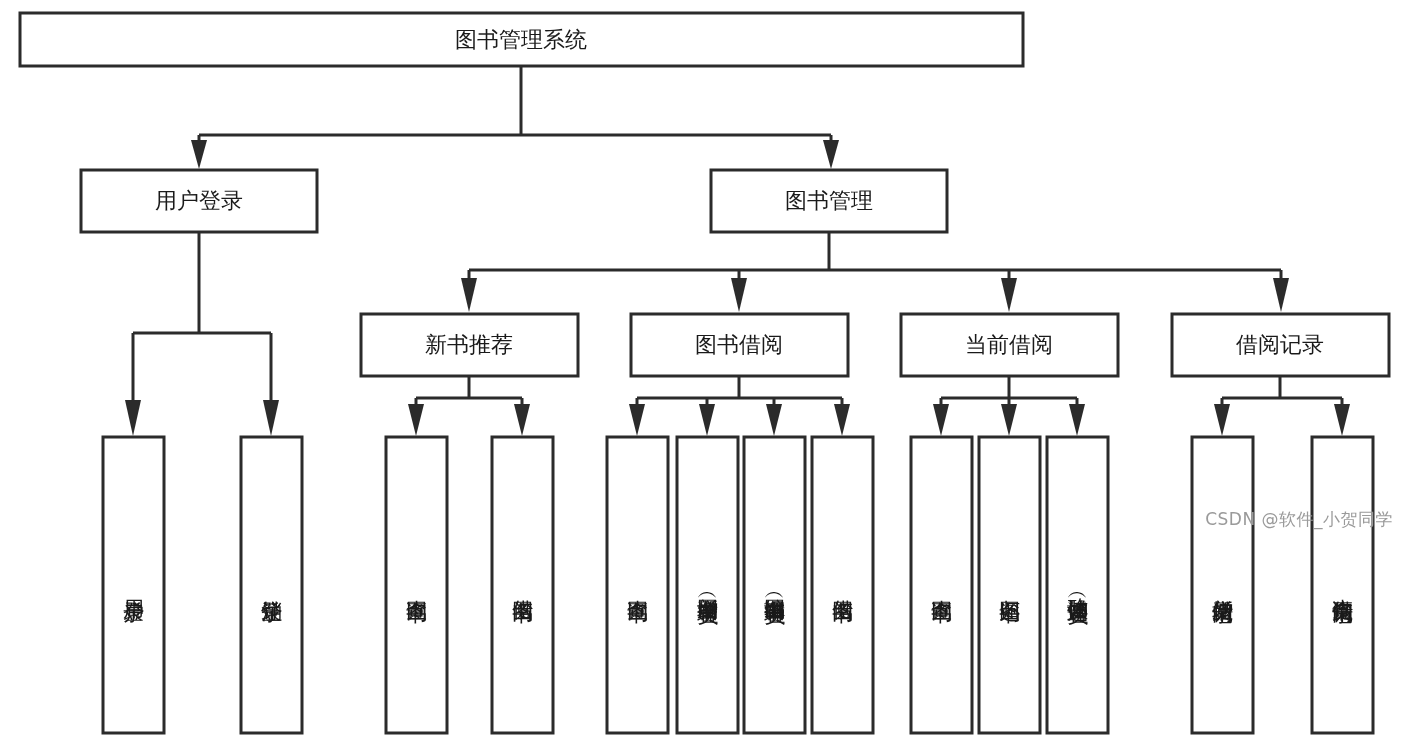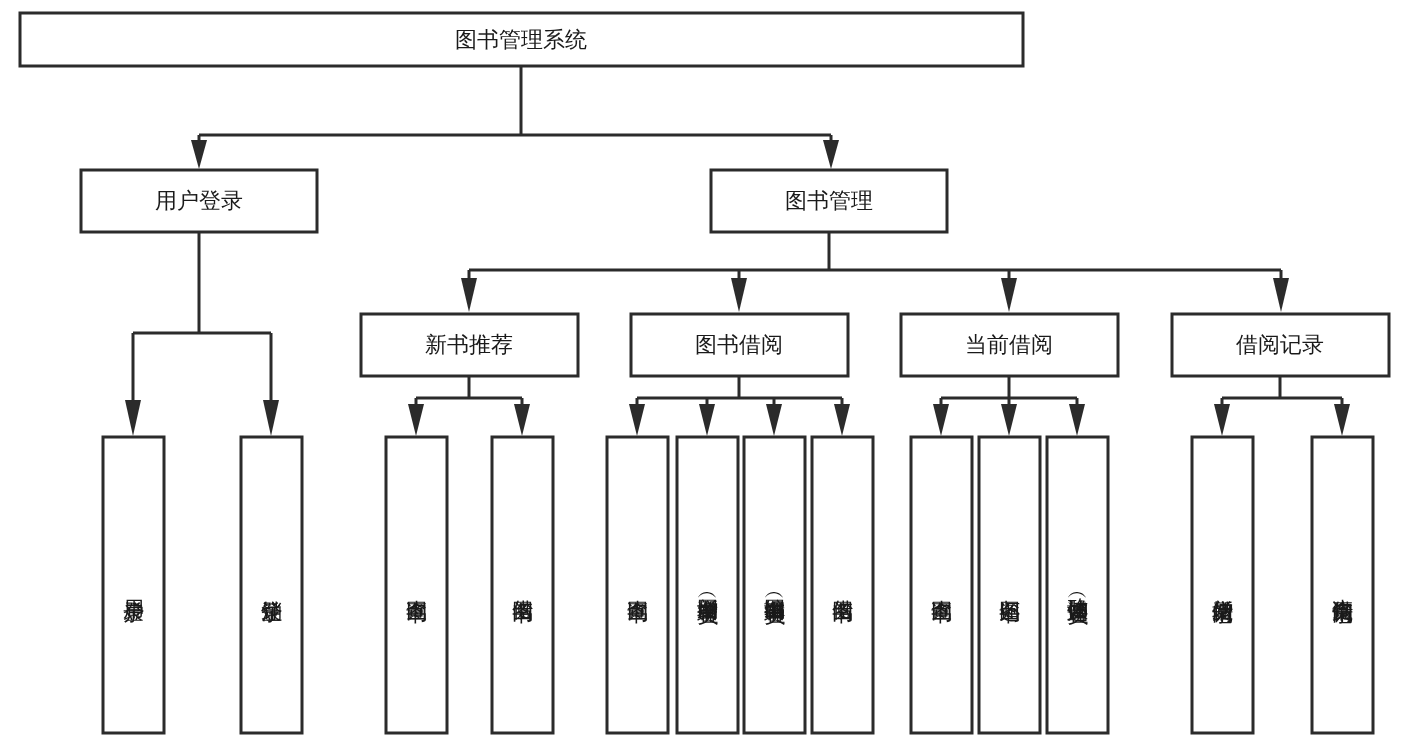--- a/index.html
+++ b/index.html
@@ -225,14 +225,15 @@
   <div class="vlabel" style="left:744px; top:437px; width:61px; height:296px;">编辑图书（管理员）</div>
   <div class="vlabel" style="left:812px; top:437px; width:61px; height:296px;">借阅图书</div>
 
   <div class="vlabel" style="left:911px; top:437px; width:61px; height:296px;">查询图书</div>
   <div class="vlabel" style="left:979px; top:437px; width:61px; height:296px;">归还图书</div>
   <div class="vlabel" style="left:1047px; top:437px; width:61px; height:296px;">确认归还（管理员）</div>
 
   <div class="vlabel" style="left:1192px; top:437px; width:61px; height:296px;">新增借阅记录</div>
   <div class="vlabel" style="left:1312px; top:437px; width:61px; height:296px;">查询借阅记录</div>
 
+  <div class="watermark-text">CSDN @软件_小贺同学</div>
 
 </div>
 
 </body></html>

